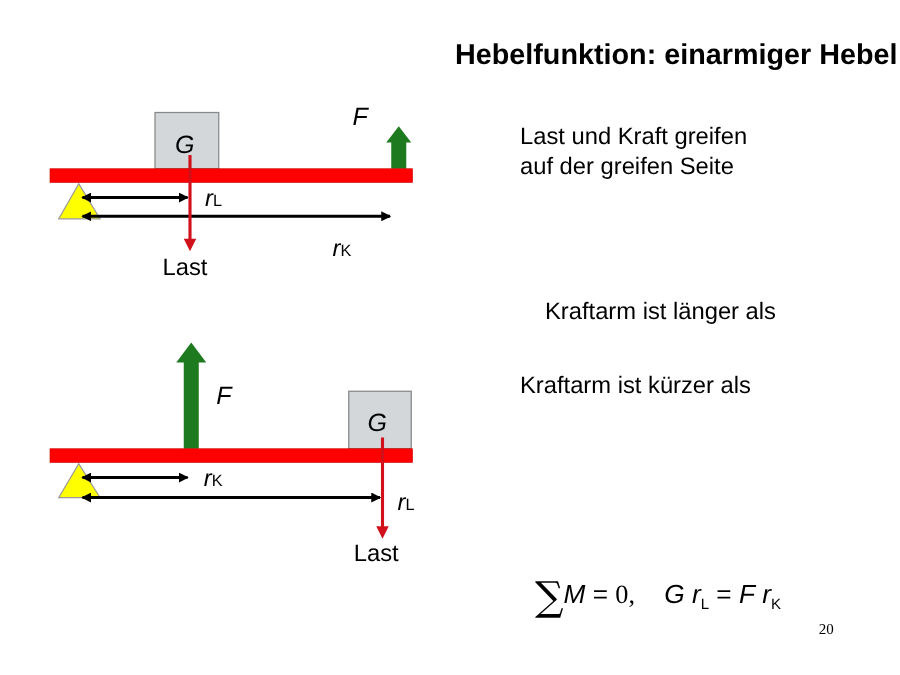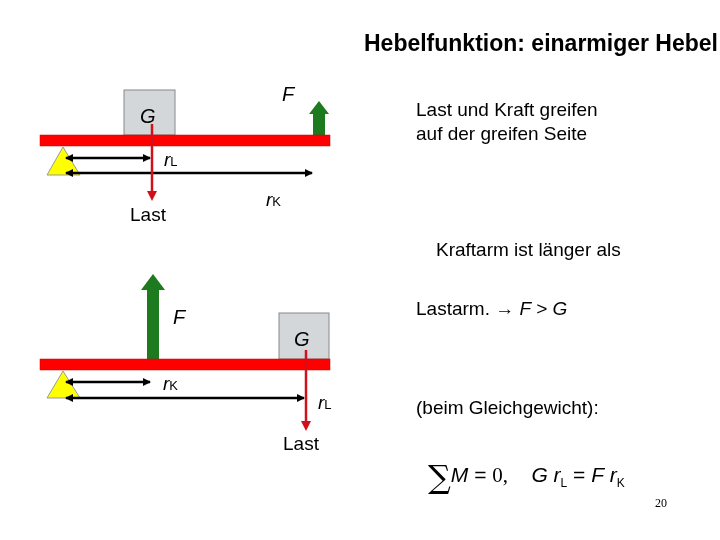--- a/index.html
+++ b/index.html
@@ -93,23 +93,22 @@
 </div>
 
 <div class="txt" style="left:416px;top:98px;">
   <div>Last und Kraft greifen</div>
   <div>auf der greifen Seite</div>
 </div>
 <div class="txt" style="left:436px;top:201px;margin-top:37px;">
   <div>Kraftarm ist länger als</div>
 </div>
 <div class="txt" style="left:416px;top:297px;">
-  <div><span>Lastarm. → </span><span class="it">F &gt; G</span></div>
+  <div>Kraftarm ist kürzer als</div>
 </div>
 <div class="txt" style="left:416px;top:396px;">
-  <div>(beim Gleichgewicht):</div>
 </div>
 
 <div class="formula">
   <span class="sum">∑</span><span class="it">M</span><span> = </span><span class="num">0,</span>&nbsp;&nbsp;&nbsp;&nbsp;<span class="it">G</span>&nbsp;<span class="it">r</span><sub>L</sub><span> = </span><span class="it">F</span>&nbsp;<span class="it">r</span><sub>K</sub>
 </div>
 
 <div class="pagenum">20</div>
 
 </body></html>

